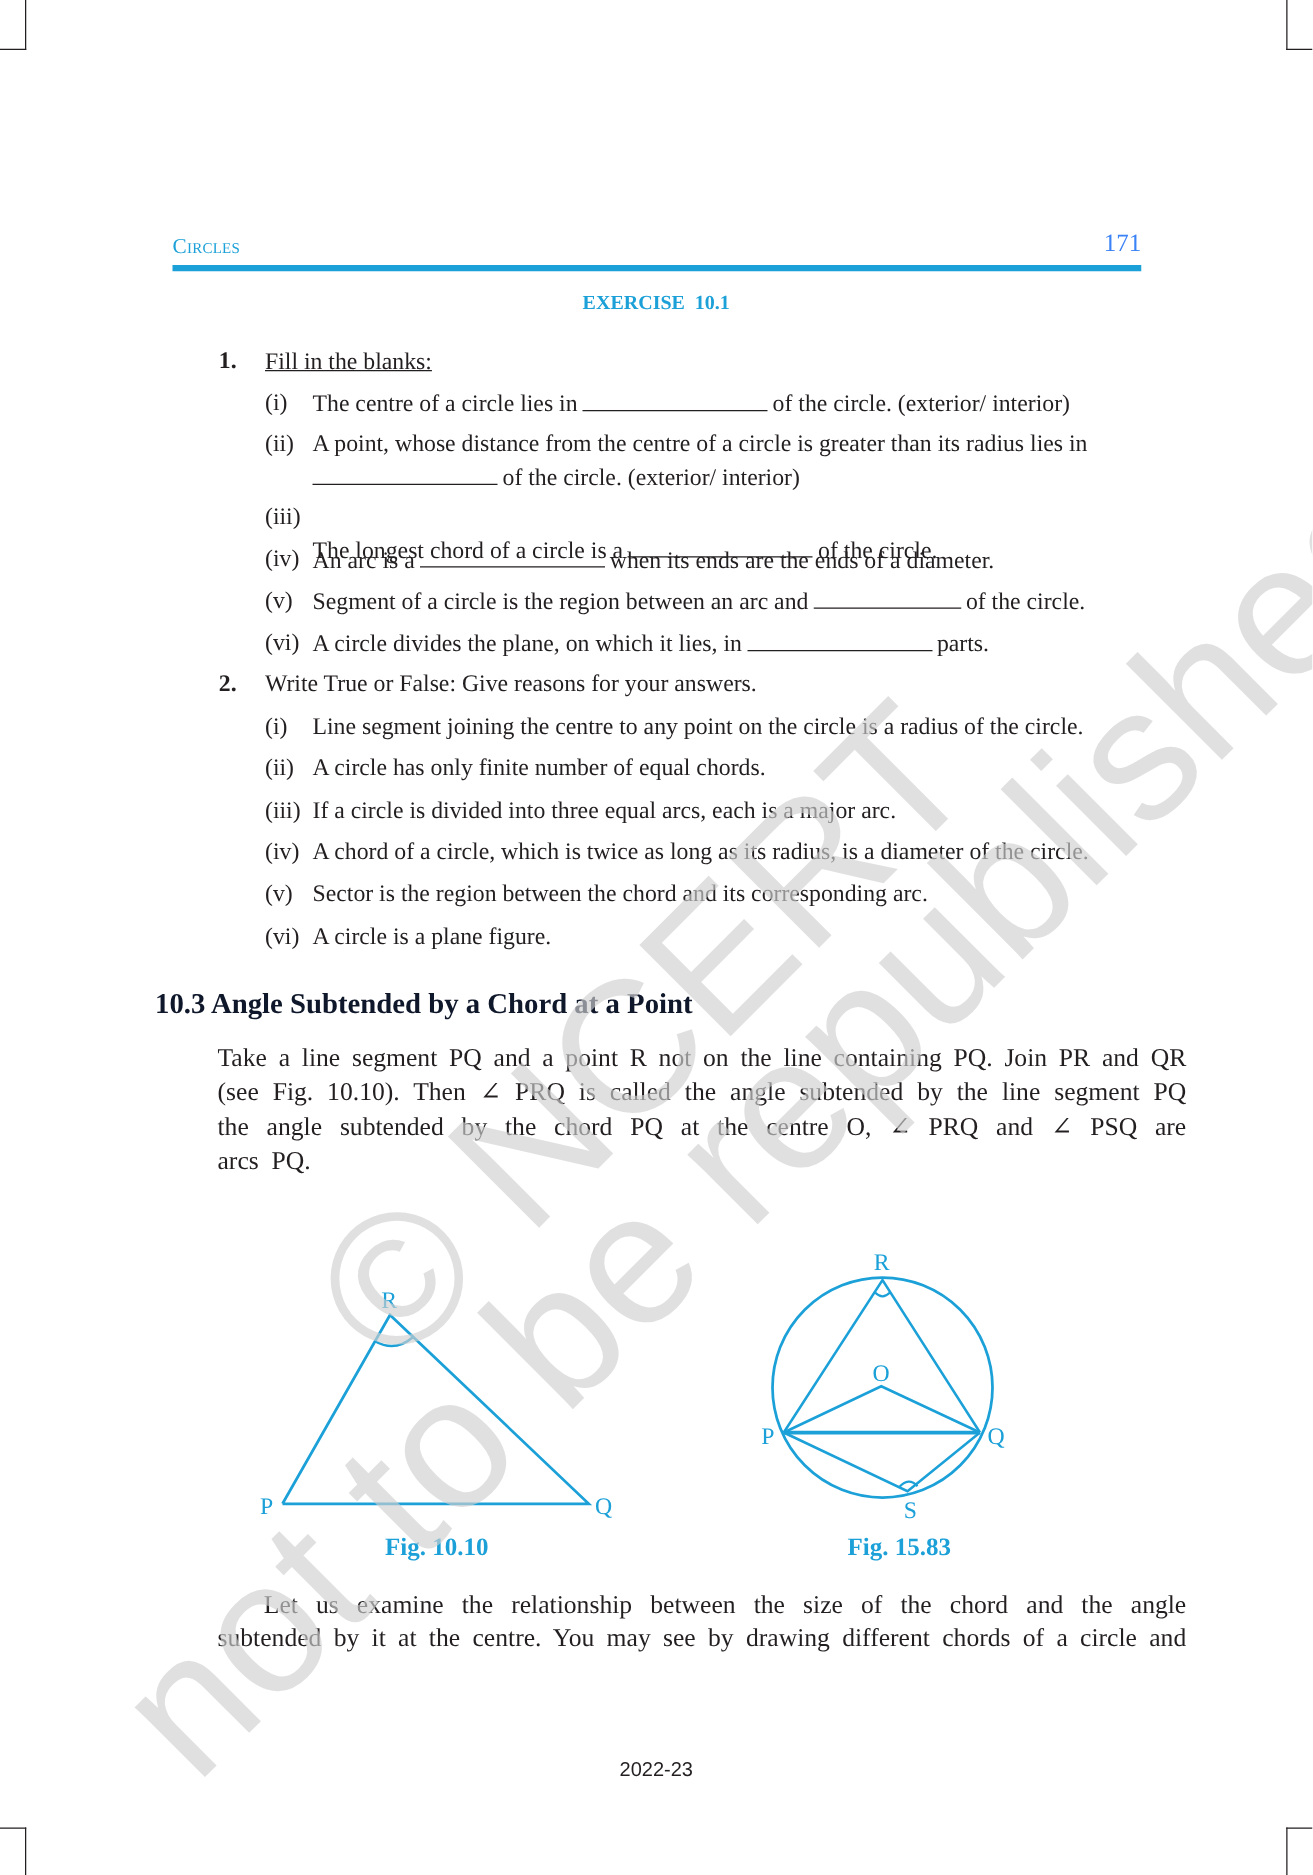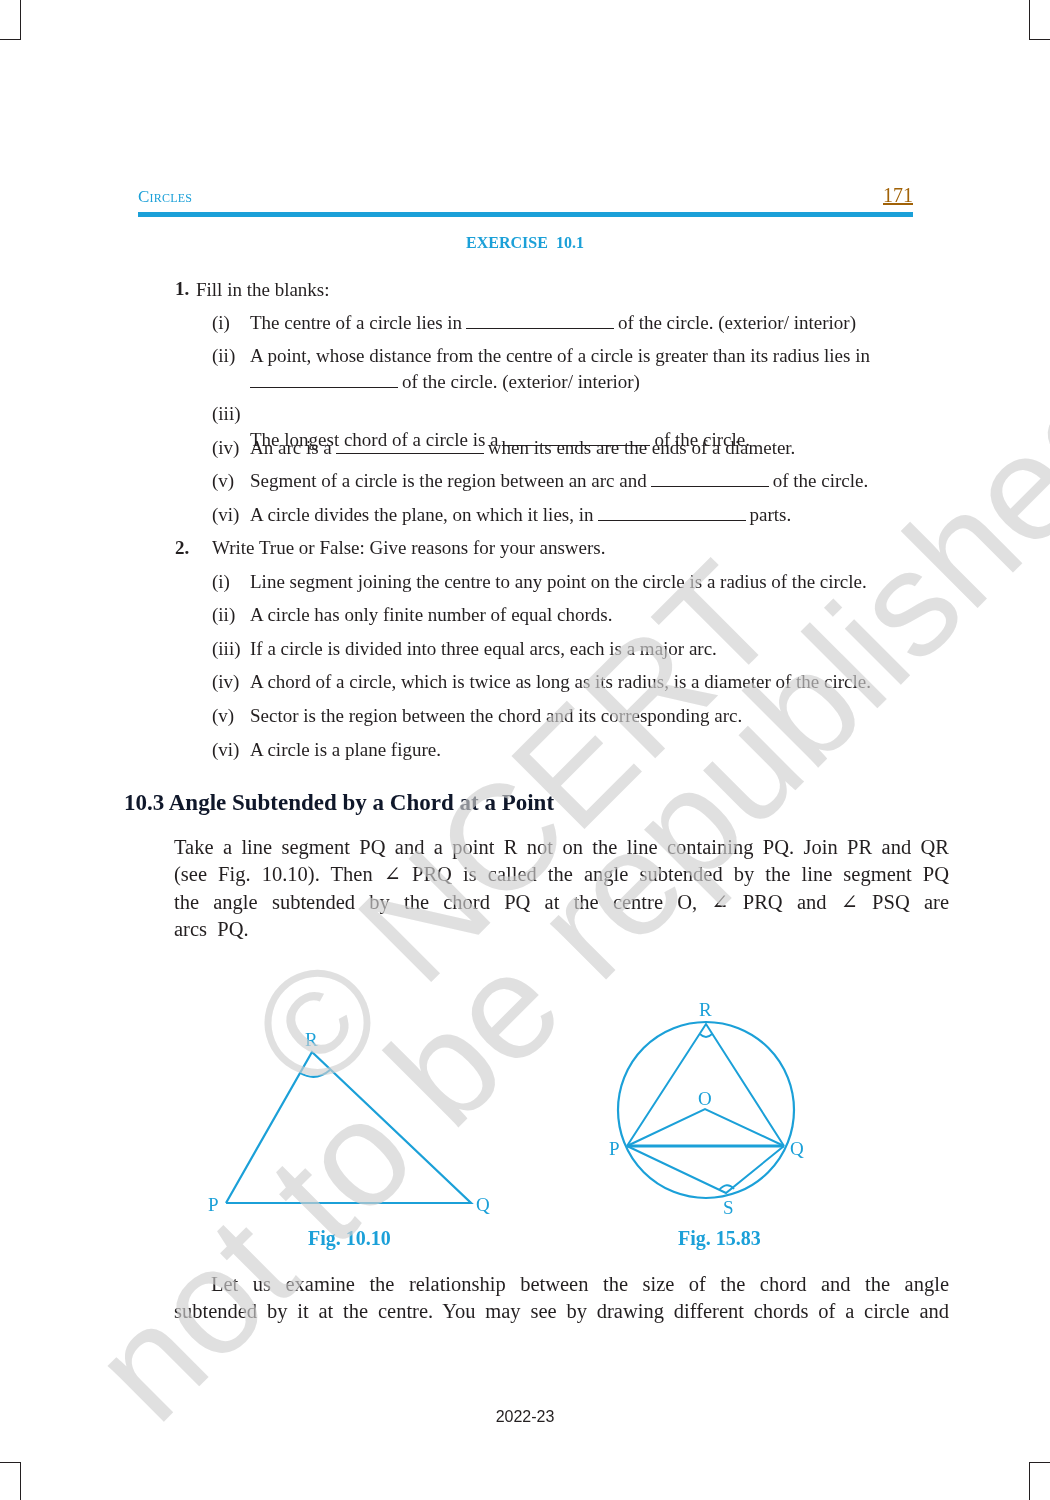--- a/index.html
+++ b/index.html
@@ -1,21 +1,21 @@
 <!DOCTYPE html>
 <html><head>
 <meta charset="utf-8">
 <style>
   html, body { margin:0; padding:0; background:#ffffff; }
   body { width:1050px; height:1500px; position:relative; overflow:hidden;
          font-family:"Liberation Serif", "DejaVu Serif", serif; color:#231f20; }
   .crop { position:absolute; background:#231f20; }
   .header { position:absolute; left:138px; top:184px; width:775px; height:28px; }
   .header .title { position:absolute; left:0; top:3px; font-size:17px; color:#1ba0d8; letter-spacing:0.2px; }
-  .header .pnum { position:absolute; right:0; top:0; font-size:20px; color:#a16207;text-decoration:underline; }
+  .header .pnum { position:absolute; right:0; top:0; font-size:20px; color:#3b82f6; }
   .rule { position:absolute; left:138px; top:212px; width:775px; height:5px; background:#1ba0d8; }
   .ex-title { position:absolute; left:0; width:1050px; top:234px; text-align:center;
               font-weight:bold; font-size:16px; color:#1ba0d8; }
   .q { position:absolute; font-size:19px; line-height:26px; white-space:nowrap; }
   .qnum { position:absolute; font-weight:bold; font-size:19px; }
   .roman { position:absolute; font-size:19px; }
   .blank { display:inline-block; border-bottom:1.5px solid #231f20; height:18px; vertical-align:baseline; margin:0 4px; }
   .sec-title { position:absolute; left:124px; top:790px; font-size:23px; font-weight:bold; color:#0f172a; }
   .para { position:absolute; left:138px; width:775px; font-size:20.5px; line-height:27.4px; text-align:justify;margin-left:36px; }
   .jl { text-align:justify; text-align-last:justify; display:block; }
@@ -39,21 +39,21 @@
 
 <div class="header">
   <span class="title" style="font-variant:small-caps;">Circles</span>
   <span class="pnum">171</span>
 </div>
 <div class="rule"></div>
 
 <div class="ex-title" style="white-space:pre;">EXERCISE  10.1</div>
 
 <div class="qnum" style="left:175px;top:278px;">1.</div>
-<div class="q" style="left:196px;top:277px;">Fill in the blanks:</div>
+<div class="q" style="left:212px;top:277px;text-decoration:underline;">Fill in the blanks:</div>
 
 <div class="roman" style="left:212px;top:312px;">(i)</div>
 <div class="q" style="left:250px;top:310px;">
   <span>The centre of a circle lies in</span><span class="blank" style="width:148px;"></span><span>of the circle. (exterior/ interior)</span>
 </div>
 
 <div class="roman" style="left:212px;top:345px;">(ii)</div>
 <div class="q" style="left:250px;top:343px;">
   <span>A point, whose distance from the centre of a circle is greater than its radius lies in</span>
 </div>

